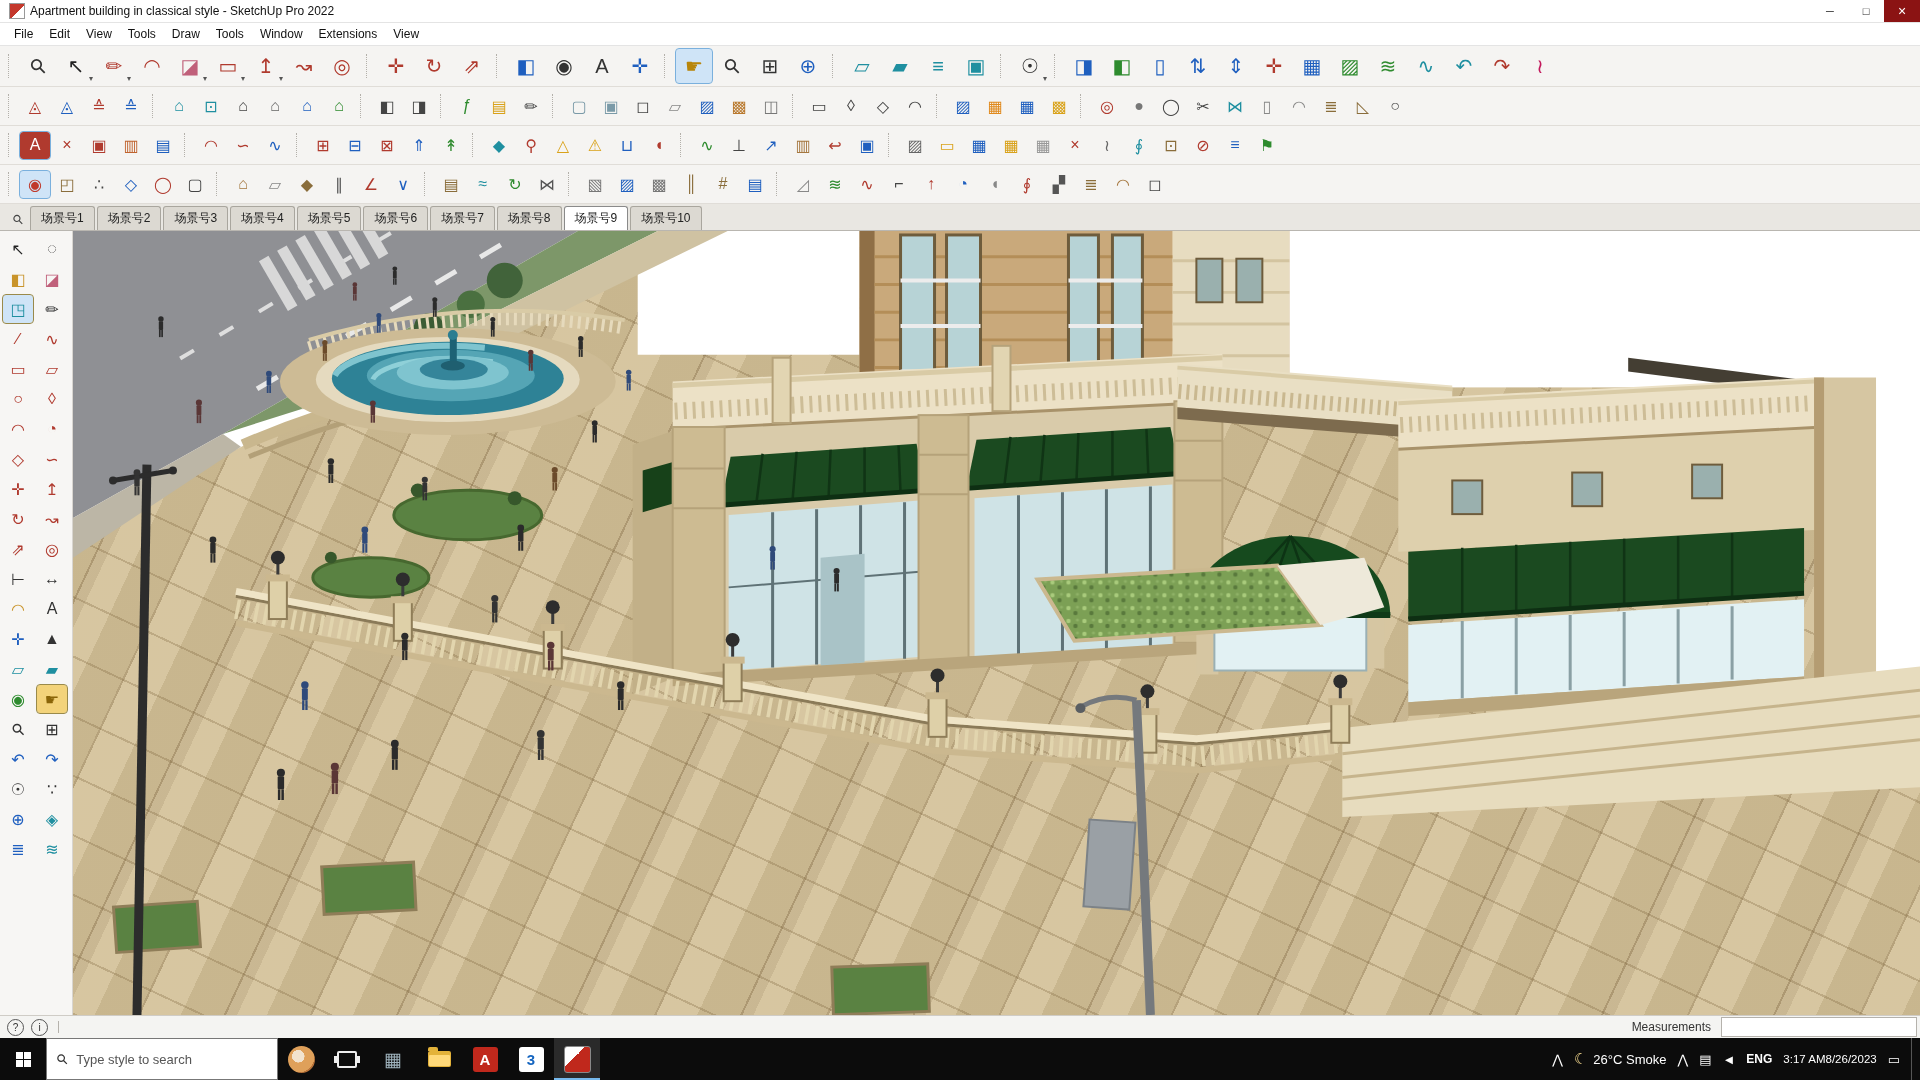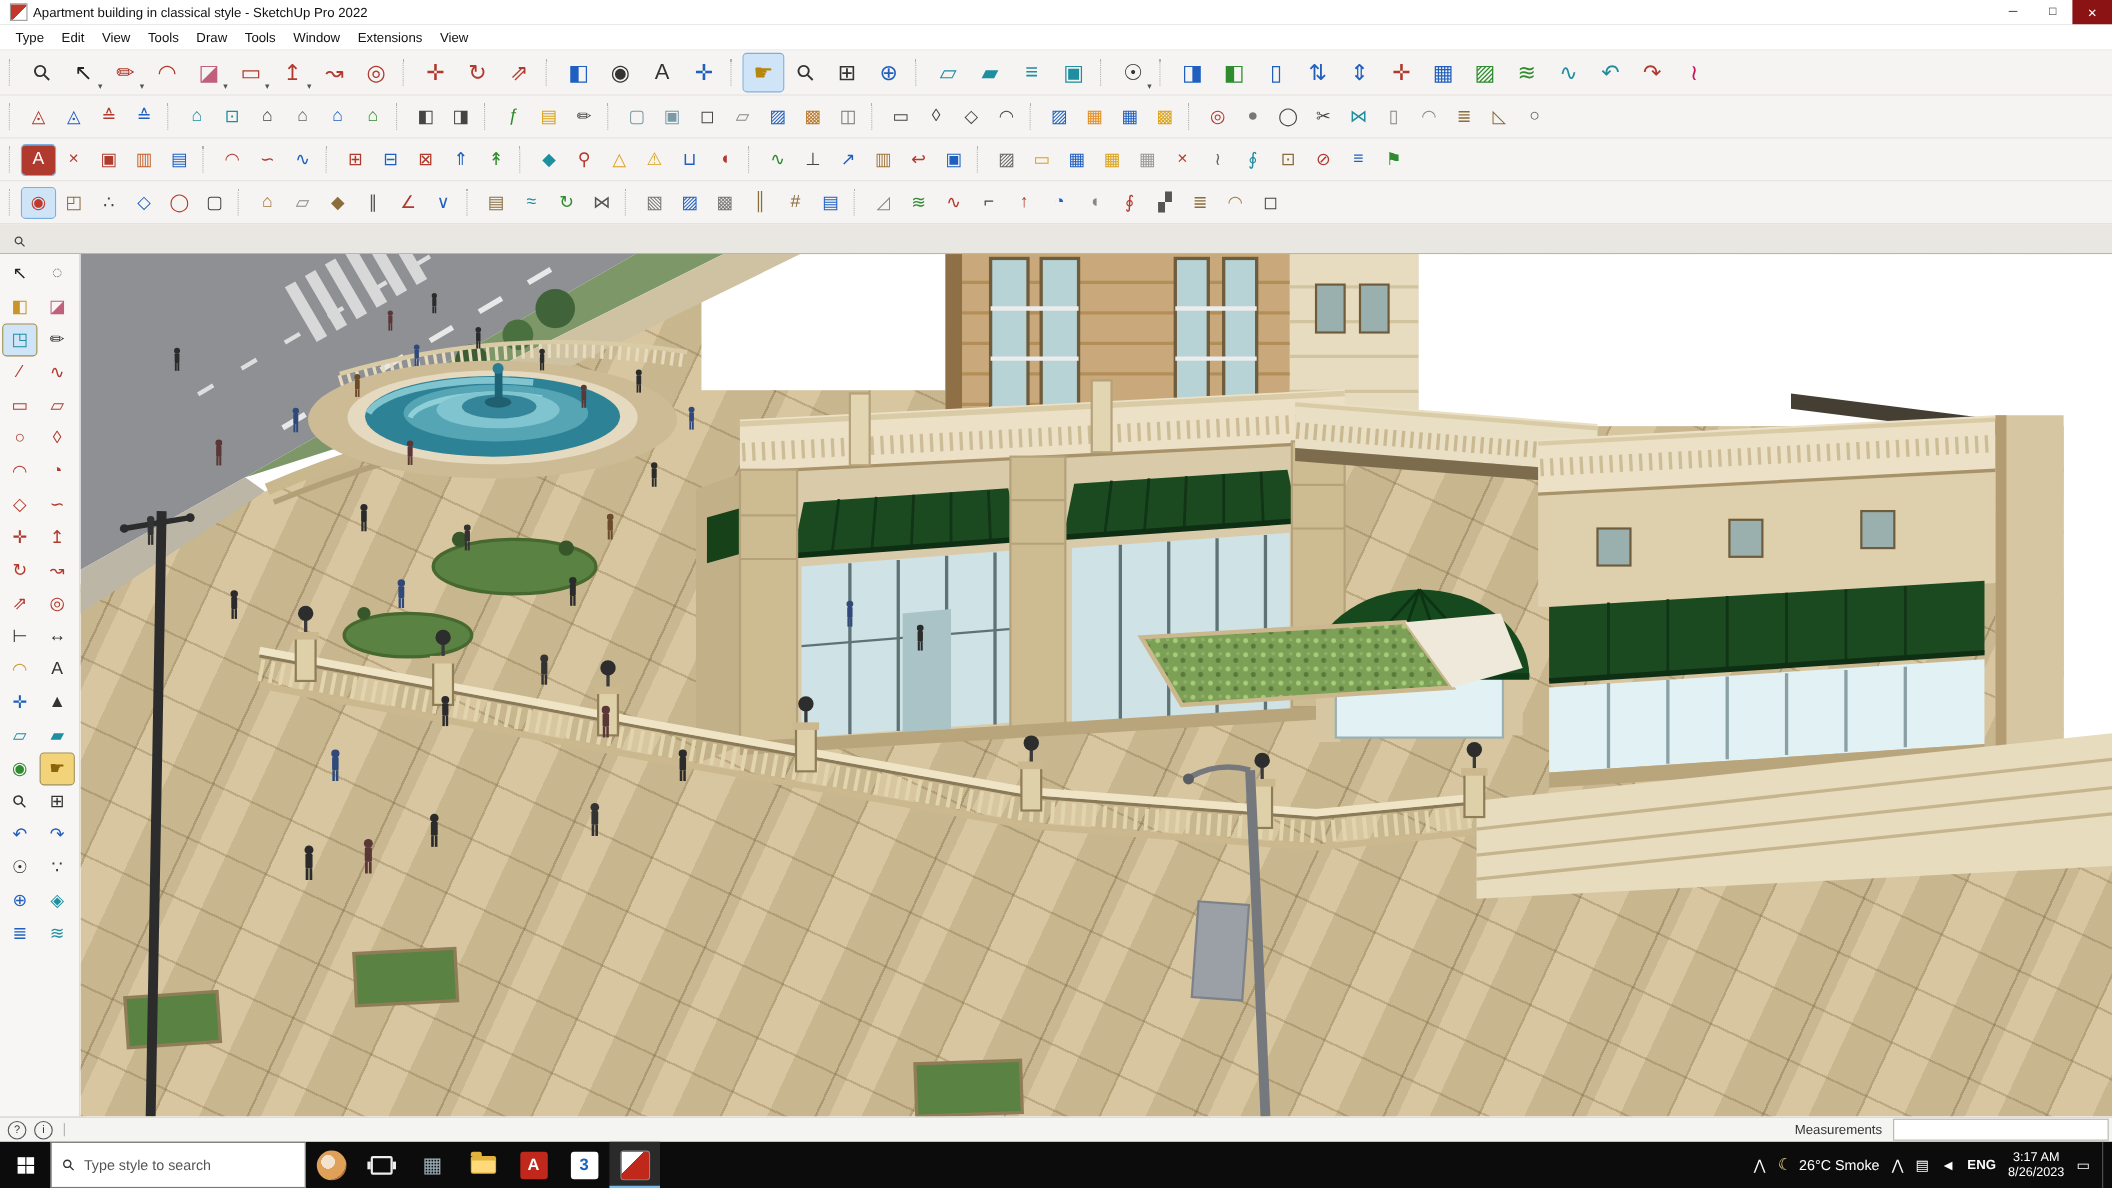--- a/index.html
+++ b/index.html
@@ -76,40 +76,40 @@
   .folder::after{content:"";position:absolute;left:1px;bottom:1px;width:21px;height:11px;background:#ffd97a;border-radius:1px;}
   .tile{width:25px;height:25px;display:flex;align-items:center;justify-content:center;font-weight:bold;font-size:15px;border-radius:3px;}
   .tile.red{background:#c0281c;color:#fff;}
   .tile.white{background:#fff;color:#1565c0;}
   .sutile{width:25px;height:25px;border-radius:3px;border:1px solid #888;background:linear-gradient(135deg,#fff 0 40%,#c0281c 40%);}
   .tray{margin-left:auto;display:flex;align-items:center;gap:11px;padding-right:2px;height:100%;}
   .tray-item{font-size:13px;display:inline-flex;align-items:center;}
   .tray-item.weather{gap:6px;font-size:13px;}
   .wicon{color:#f0d58c;font-size:15px;}
   .tray-item.lang{font-size:12px;font-weight:bold;}
-  .clock{display:flex;flex-direction:column;align-items:center;justify-content:center;font-size:11.5px;line-height:1.25;}
+  .clock{display:flex;flex-direction:row;align-items:center;justify-content:center;font-size:11.5px;line-height:1.25;}
   .show-desktop{width:6px;height:100%;border-left:1px solid #555;}
 </style>
 </head>
 <body>
 
 <div class="app">
 
   <div class="titlebar">
     <span class="sulogo-sm"></span>
     <span class="title-text">Apartment building in classical style - SketchUp Pro 2022</span>
     <div class="win-controls">
       <span class="win-btn">─</span>
       <span class="win-btn">□</span>
       <span class="win-btn close">×</span>
     </div>
   </div>
 
   <div class="menubar">
-      <span class="menu-item">Type</span>
+      <span class="menu-item">File</span>
       <span class="menu-item">Edit</span>
       <span class="menu-item">View</span>
       <span class="menu-item">Tools</span>
       <span class="menu-item">Draw</span>
       <span class="menu-item">Tools</span>
       <span class="menu-item">Window</span>
       <span class="menu-item">Extensions</span>
       <span class="menu-item">View</span>
     </div>
 
@@ -292,20 +292,32 @@
       <span class="ticon" style="color: rgb(136, 136, 136);">◖</span>
       <span class="ticon" style="color: rgb(176, 58, 46);">∮</span>
       <span class="ticon" style="color: rgb(85, 85, 85);">▞</span>
       <span class="ticon" style="color: rgb(138, 109, 59);">≣</span>
       <span class="ticon" style="color: rgb(165, 119, 63);">◠</span>
       <span class="ticon" style="color: rgb(68, 68, 68);">◻</span>
     </div>
 
   <div class="tabbar">
     <span class="tab-search rot45">⚲</span>
+    <div class="tabs">
+        <span class="tab">场景号1</span>
+        <span class="tab">场景号2</span>
+        <span class="tab">场景号3</span>
+        <span class="tab">场景号4</span>
+        <span class="tab">场景号5</span>
+        <span class="tab">场景号6</span>
+        <span class="tab">场景号7</span>
+        <span class="tab">场景号8</span>
+        <span class="tab active">场景号9</span>
+        <span class="tab">场景号10</span>
+      </div>
   </div>
 
   <div class="main">
     <div class="sidebar">
         <span class="sicon" style="color: rgb(34, 34, 34);">↖</span>
         <span class="sicon" style="color: rgb(34, 34, 34);">◌</span>
         <span class="sicon" style="color: rgb(201, 148, 42);">◧</span>
         <span class="sicon" style="color: rgb(192, 96, 122);">◪</span>
         <span class="sicon hl" style="color: rgb(31, 143, 160); background: rgb(207, 228, 247);">◳</span>
         <span class="sicon" style="color: rgb(51, 51, 51);">✏</span>

